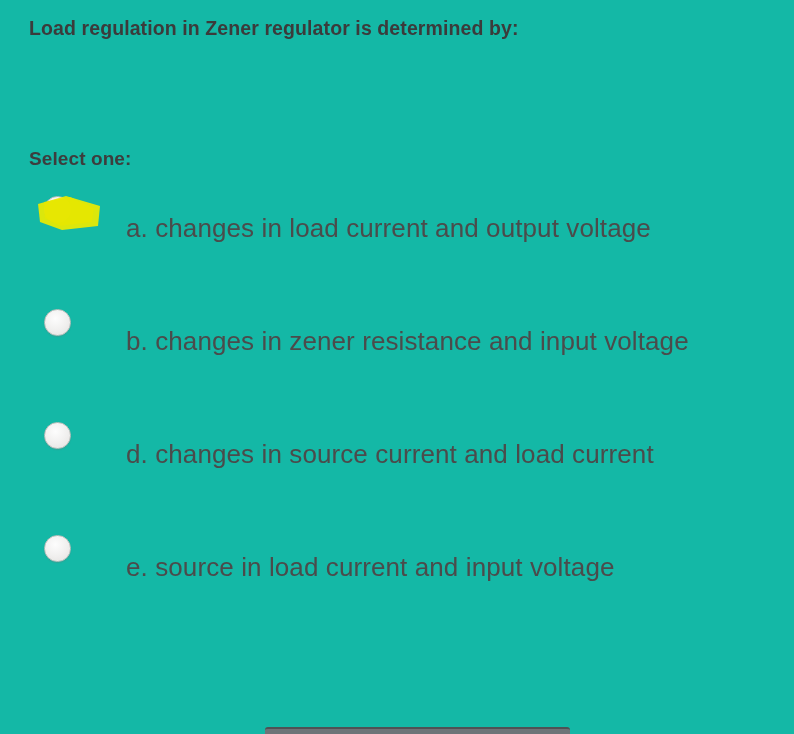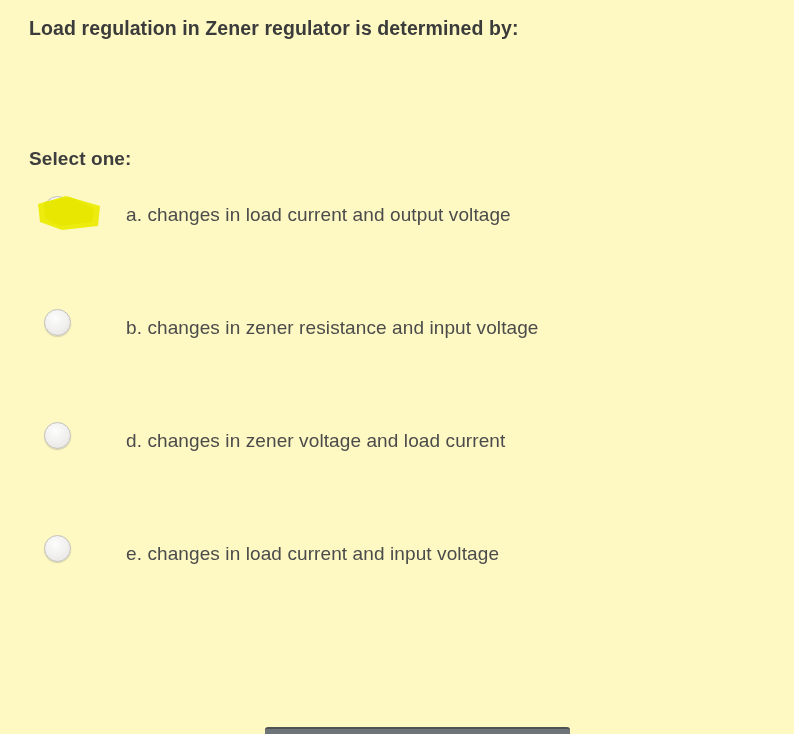--- a/index.html
+++ b/index.html
@@ -11,21 +11,21 @@
     height: 734px;
     background: #daeaf4;
     font-family: "Liberation Sans", sans-serif;
     overflow: hidden;
     position: relative;
   }
 
   #quiz-root {
     position: absolute;
     inset: 0;
-    background: #fef9c3;
+    background: #14b8a6;
   }
 
   .question-title {
     position: absolute;
     left: 29px;
     top: 17px;
     font-size: 19.5px;
     font-weight: bold;
     color: #3b3b3b;
     letter-spacing: 0.1px;
@@ -63,23 +63,23 @@
     border-radius: 50%;
     background: radial-gradient(circle at 42% 34%, #fdfdfd 0%, #f0efee 55%, #e3e1df 100%);
     border: 1px solid #c2c0bd;
     box-sizing: border-box;
     box-shadow: 0 1px 1px rgba(120,120,120,0.30);
   }
 
   .answer-text {
     position: absolute;
     left: 88px;
-    top: 0;
+    top: 14px;
     width: 660px;
-    font-size: 19px;
+    font-size: 26px;
     line-height: 49px;
     color: #4b4b4b;
     letter-spacing: 0.1px;
     text-indent: 38px;
   }
 
   
   .highlight-mark {
     position: absolute;
     left: 36px;
@@ -126,25 +126,25 @@
     </div>
 
     <div class="answer-row">
       <div class="radio-button"></div>
       <div class="answer-text">b. changes in zener resistance and input voltage</div>
     </div>
 
 
     <div class="answer-row">
       <div class="radio-button"></div>
-      <div class="answer-text">d. changes in zener voltage and load current</div>
+      <div class="answer-text">d. changes in source current and load current</div>
     </div>
 
     <div class="answer-row">
       <div class="radio-button"></div>
-      <div class="answer-text">e. changes in load current and input voltage</div>
+      <div class="answer-text">e. source in load current and input voltage</div>
     </div>
 
   </div>
 
   <div class="cutoff-bar"></div>
 
 </div>
 
 </body></html>

